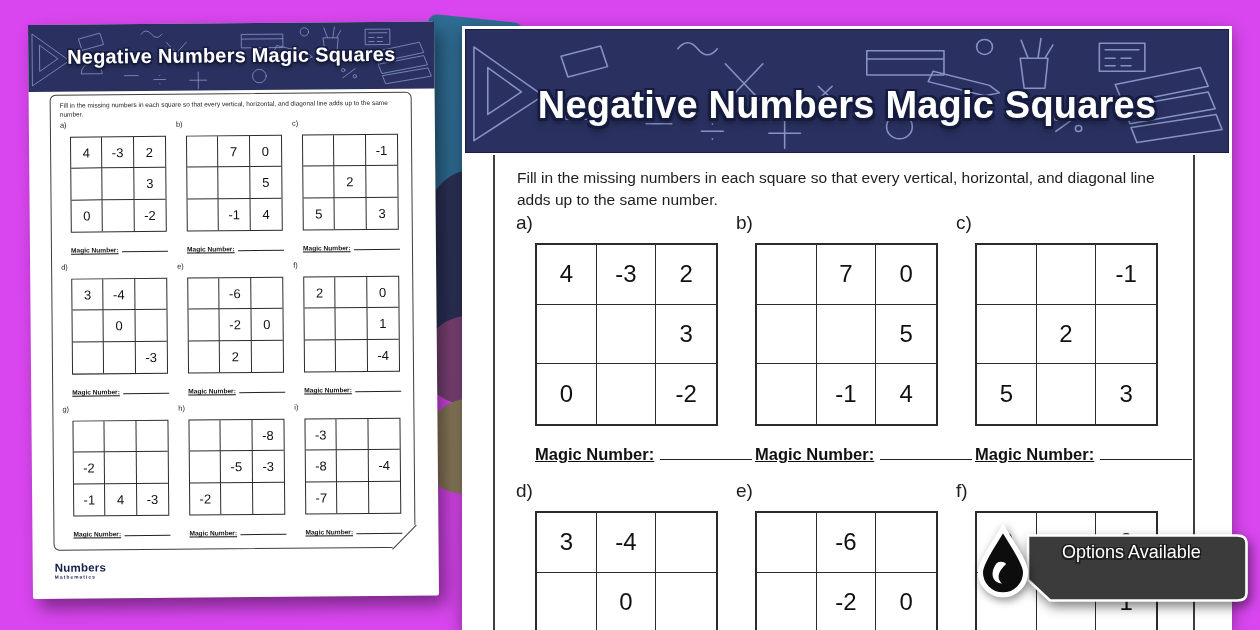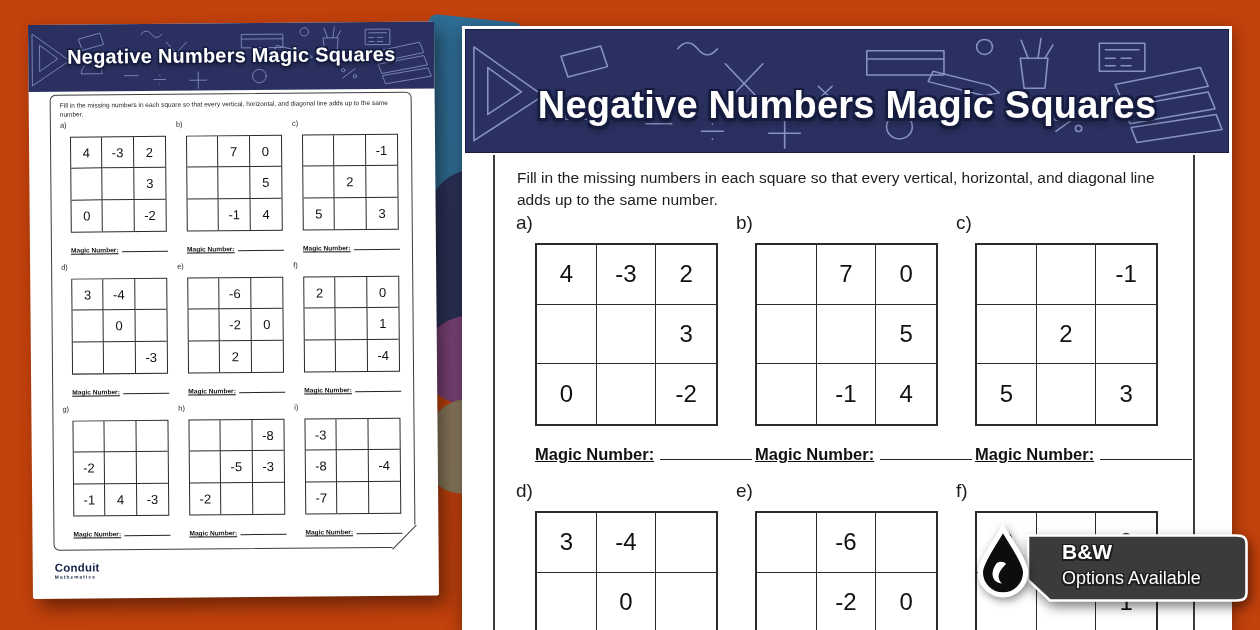--- a/index.html
+++ b/index.html
@@ -1,17 +1,17 @@
 <!DOCTYPE html>
 <html><head>
 <meta charset="utf-8">
 <style>
   html,body{margin:0;padding:0;background:#14172e;}
   .stage{position:relative;width:1260px;height:630px;overflow:hidden;
-         background:#c2410c;font-family:"Liberation Sans",sans-serif;}
+         background:#d946ef;font-family:"Liberation Sans",sans-serif;}
 
   
   .bg-blob{position:absolute;z-index:1;}
   .blob-teal{left:418px;top:18px;width:96px;height:200px;background:#2f6d94;
              border-radius:10px 10px 60% 45%;transform:rotate(6deg);}
   .blob-navy{left:414px;top:170px;width:104px;height:170px;background:#2c3157;
              border-radius:55% 10px 10px 45%;}
   .blob-purple{left:422px;top:316px;width:90px;height:88px;background:#7d4377;
                border-radius:60% 20% 25% 55%;transform:rotate(-8deg);}
   .blob-tan{left:422px;top:398px;width:90px;height:96px;background:#8c7b5d;
@@ -272,21 +272,21 @@
             <div class="cell"></div>
             <div class="cell">-4</div>
             <div class="cell">-7</div>
             <div class="cell"></div>
             <div class="cell"></div>
           </div>
           <div class="magic"><span class="magic-label">Magic Number:</span><span class="magic-blank"></span></div>
         </div>
       </div>
     <div class="logo">
-      <div class="logo-name">Conduit</div>
+      <div class="logo-name">Numbers</div>
       <div class="logo-tag">Mathematics</div>
     </div>
   </div>
 
   <div class="zoom-page">
     <div class="band zoom-band">
       <div class="doodles">
           <svg viewBox="0 0 770 130" preserveAspectRatio="none" xmlns="http://www.w3.org/2000/svg" fill="none" stroke="#96a3d6" stroke-width="1.6" stroke-linecap="round" stroke-linejoin="round" opacity="0.85">
             <g vector-effect="non-scaling-stroke">
               <path d="M8,18 L78,70 L8,118 Z"></path>
@@ -402,18 +402,17 @@
 
   <div class="bw-badge">
     <svg class="badge-bar" viewBox="0 0 236 68" xmlns="http://www.w3.org/2000/svg">
       <path d="M16,1.5 H225 Q234.5,1.5 234.5,9 V59 Q234.5,66.5 225,66.5 H38 L16,46 Z" fill="#3b3b3b" stroke="#ffffff" stroke-width="2.6"></path>
     </svg>
     <svg class="badge-drop" viewBox="0 0 56 72" xmlns="http://www.w3.org/2000/svg">
       <path d="M28,4 C23,14 6,36 6,47 a22,22 0 0 0 44,0 C50,36 33,14 28,4 Z" fill="#0d0d0d" stroke="#ffffff" stroke-width="5"></path>
       <path d="M22,38 c-7,9 -5,19 5,20 c-7,-7 -1,-14 4,-19 c-2,-2.5 -6,-3 -9,-1 Z" fill="#ffffff"></path>
     </svg>
     <div class="badge-text">
-      <div class="badge-line1">B&amp;W</div>
       <div class="badge-line2">Options Available</div>
     </div>
   </div>
 
 </div>
 
 </body></html>

